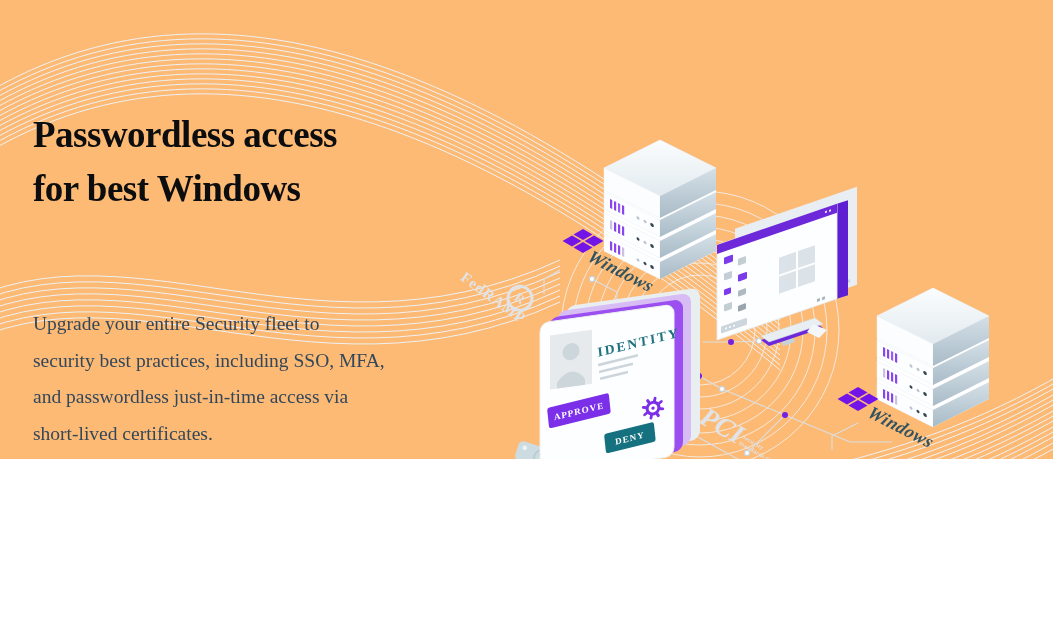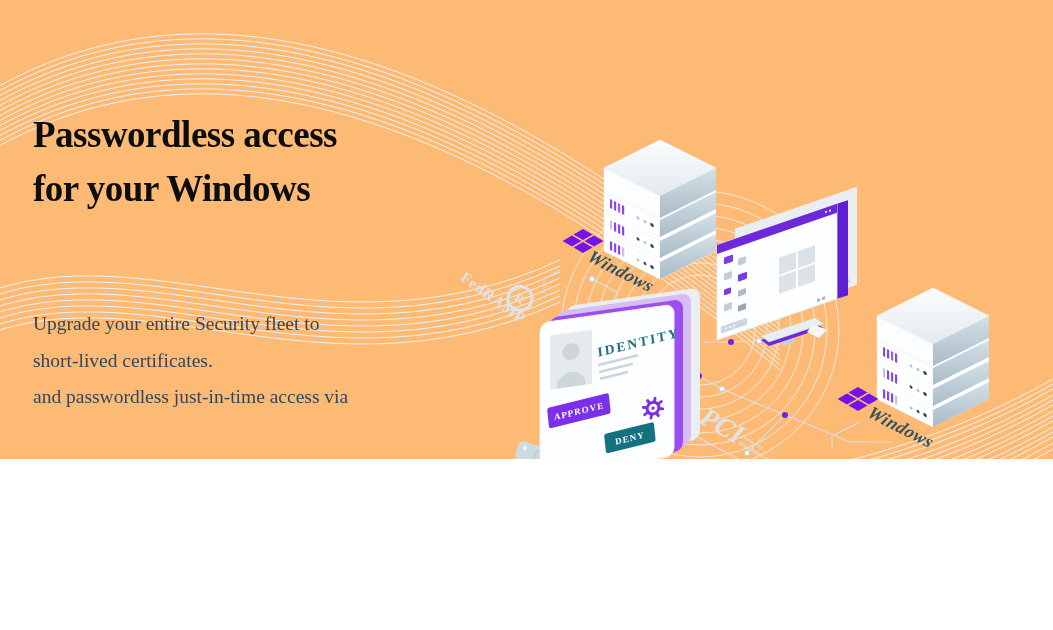--- a/index.html
+++ b/index.html
@@ -92,27 +92,28 @@
         <circle cx="700" cy="330" r="91"></circle>
       <circle cx="700" cy="330" r="103"></circle>
         <circle cx="700" cy="330" r="115"></circle>
       <circle cx="700" cy="330" r="127"></circle>
         <circle cx="700" cy="330" r="139"></circle>
     </g>
   </svg>
 
   <h1 class="hero-title">
     <span>Passwordless access</span>
-    <span>for your Windows</span>
+    <span>for best Windows</span>
   </h1>
 
   <p class="hero-desc">
     <span>Upgrade your entire Security fleet to</span>
+    <span>security best practices, including SSO, MFA,</span>
+    <span>and passwordless just-in-time access via</span>
     <span>short-lived certificates.</span>
-    <span>and passwordless just-in-time access via</span>
   </p>
 
   <svg class="illustration" viewBox="0 0 613 412" aria-hidden="true">
     <defs>
       <linearGradient id="gTop" x1="0" y1="0" x2="0" y2="1">
         <stop offset="0" stop-color="#fbfdfe"></stop>
           <stop offset="1" stop-color="#e2eaef"></stop>
       </linearGradient>
       <linearGradient id="gSide" x1="0" y1="0" x2="0" y2="1">
         <stop offset="0" stop-color="#d5e0e7"></stop>

